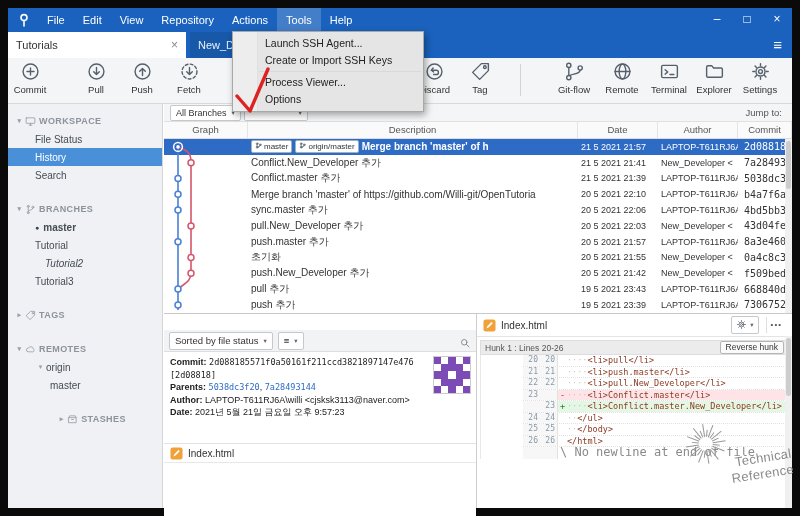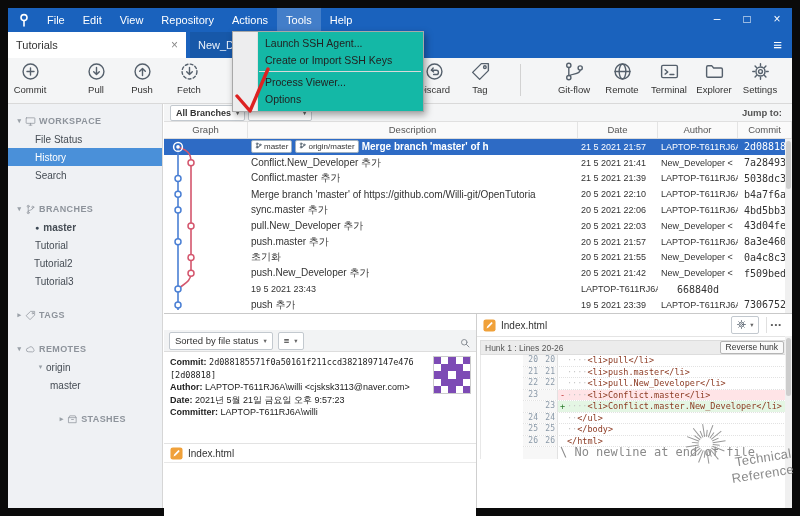--- a/index.html
+++ b/index.html
@@ -40,21 +40,21 @@
   .snode .sicon svg{width:11px;height:11px;}
   .snode.section{color:#8d939b;font-weight:bold;font-size:9px;letter-spacing:.4px;margin-top:16px;}
   .snode.section:first-child{margin-top:2px;}
   .snode.selected{background:#4a90d9;color:#fff;}
   .bullet{font-size:7px;color:#3b4753;margin-right:4px;}
   .slabel.bold{font-weight:bold;}
   .slabel{white-space:nowrap;overflow:hidden;}
 
   
   .main{position:absolute;left:156px;top:96px;width:628px;height:404px;background:#fff;}
-  .branchbar{position:absolute;left:0;top:0;width:628px;height:18px;background:#f4f5f6;border-bottom:1px solid #e0e0e0;box-sizing:border-box;display:flex;align-items:center;padding:0 6px;gap:3px;font-weight:bold;}
+  .branchbar{position:absolute;left:0;top:0;width:628px;height:18px;background:#f4f5f6;border-bottom:1px solid #e0e0e0;box-sizing:border-box;display:flex;align-items:center;padding:0 6px;gap:3px;}
   .dropdown{background:#fff;border:1px solid #c3c9cf;border-radius:2px;font-size:9px;color:#333;height:14px;display:inline-flex;align-items:center;padding:0 5px;gap:5px;white-space:nowrap;}
   .dropdown .caret{font-size:6.5px;color:#666;}
   .dropdown.empty{width:52px;justify-content:flex-end;}
   .jumpto{margin-left:auto;font-size:9.5px;color:#555;padding-right:4px;}
 
   .thead{position:absolute;left:0;top:18px;width:628px;height:17px;display:grid;grid-template-columns:84px 330px 80px 80px 54px;background:#fafafa;border-bottom:1px solid #dcdcdc;box-sizing:border-box;}
   .hcell{text-align:center;font-size:9.5px;color:#555;line-height:16px;border-right:1px solid #e4e4e4;overflow:hidden;white-space:nowrap;}
 
   .rows{position:absolute;left:0;top:35px;width:628px;height:174px;overflow:hidden;}
   .trow{display:grid;grid-template-columns:84px 330px 80px 80px 54px;height:15.8px;align-items:center;font-size:10px;color:#333;}
@@ -100,21 +100,21 @@
   .dcode{flex:1;display:flex;white-space:pre;color:#8c3a22;padding-left:2px;overflow:hidden;}
   .dline.del .dcode{background:#ffe4e7;}
   .dline.add .dcode{background:#e4f6e4;}
   .marker{width:7px;color:#c03030;flex:0 0 auto;}
   .dline.add .marker{color:#2a7a2a;}
   .dots{color:#c8c8c8;}
   .dline.meta{border-bottom:none;}
   .dline.meta .dcode{color:#8a8a8a;font-size:12px;}
 
   
-  .toolsmenu{position:absolute;left:224px;top:23px;width:192px;background:#14b8a6;border:1px solid #a8a8a8;box-shadow:2px 3px 7px rgba(0,0,0,.35);z-index:50;padding:3px 0;box-sizing:border-box;}
+  .toolsmenu{position:absolute;left:224px;top:23px;width:192px;background:#e5e5e5;border:1px solid #a8a8a8;box-shadow:2px 3px 7px rgba(0,0,0,.35);z-index:50;padding:3px 0;box-sizing:border-box;}
   .toolsmenu:before{content:"";position:absolute;left:0;top:0;bottom:0;width:24px;background:#ededee;border-right:1px solid #e0e0e0;}
   .mitem{position:relative;height:17px;line-height:17px;padding-left:32px;font-size:10.5px;color:#222;white-space:nowrap;}
   .msep{height:1px;background:#d9d9d9;margin:2px 2px 2px 26px;position:relative;}
 
   
   .redcheck{position:absolute;left:0;top:0;z-index:60;pointer-events:none;}
   .watermark{position:absolute;right:6px;bottom:8px;width:112px;height:92px;z-index:40;transform:rotate(-9deg);color:#8a8a8a;pointer-events:none;}
   .watermark svg{position:absolute;left:4px;top:0;}
   .wmtext{position:absolute;right:2px;top:38px;text-align:right;font-size:13px;line-height:16px;letter-spacing:.3px;}
 
@@ -301,21 +301,21 @@
           </span>
           <span class="slabel">BRANCHES</span>
         </div>
         <div class="snode item" style="padding-left: 27px;">
           <span class="bullet">●</span>
           <span class="slabel bold">master</span>
         </div>
         <div class="snode item" style="padding-left: 27px;">
           <span class="slabel">Tutorial</span>
         </div>
-        <div class="snode item" style="padding-left: 26px;">
+        <div class="snode item" style="padding-left: 37px; font-style: italic;">
           <span class="slabel">Tutorial2</span>
         </div>
         <div class="snode item" style="padding-left: 27px;">
           <span class="slabel">Tutorial3</span>
         </div>
         <div class="snode section" style="padding-left: 6px;">
           <span class="chev">▸</span>
           <span class="sicon">
             <svg viewBox="0 0 24 24" fill="none" stroke="currentColor" stroke-width="1.6" stroke-linecap="round" stroke-linejoin="round">
               <path d="M13 3h8v8L11 21l-8-8z"></path>
@@ -464,20 +464,23 @@
             <div class="cell graphcell"></div>
             <div class="cell desc">
               <span class="dtext">push.New_Developer 추가</span>
             </div>
             <div class="cell date">20 5 2021 21:42</div>
             <div class="cell author">New_Developer &lt;</div>
             <div class="cell hash">f509bed</div>
           </div>
           <div class="trow">
             <div class="cell graphcell"></div>
+            <div class="cell desc">
+              <span class="dtext">pull 추가</span>
+            </div>
             <div class="cell date">19 5 2021 23:43</div>
             <div class="cell author">LAPTOP-T611RJ6A</div>
             <div class="cell hash">668840d</div>
           </div>
           <div class="trow">
             <div class="cell graphcell"></div>
             <div class="cell desc">
               <span class="dtext">push 추가</span>
             </div>
             <div class="cell date">19 5 2021 23:39</div>
@@ -539,23 +542,23 @@
                   <rect x="4" y="2" width="1" height="1" fill="#7d4bb5"></rect>
                   <rect x="1" y="3" width="1" height="1" fill="#7d4bb5"></rect>
                   <rect x="2" y="3" width="1" height="1" fill="#7d4bb5"></rect>
                   <rect x="3" y="3" width="1" height="1" fill="#7d4bb5"></rect>
                   <rect x="0" y="4" width="1" height="1" fill="#7d4bb5"></rect>
                   <rect x="2" y="4" width="1" height="1" fill="#7d4bb5"></rect>
                   <rect x="4" y="4" width="1" height="1" fill="#7d4bb5"></rect>
                 </svg></div>
             <div class="ciline"><b>Commit:</b> <span class="mono">2d088185571f0a50161f211ccd3821897147e476</span></div>
             <div class="ciline mono">[2d08818]</div>
+            <div class="ciline"><b>Parents:</b> <span id="parents"><span class="parentlink mono">5038dc3f20</span>, <span class="parentlink mono">7a28493144</span></span></div>
             <div class="ciline"><b>Author:</b> <span>LAPTOP-T611RJ6A\willi &lt;cjsksk3113@naver.com&gt;</span></div>
             <div class="ciline"><b>Date:</b> <span>2021년 5월 21일 금요일 오후 9:57:23</span></div>
-            <div class="ciline"><b>Committer:</b> <span>LAPTOP-T611RJ6A\willi</span></div>
           </div>
           <div id="filelist">
               <div class="filerow">
                 <span class="ficon">
                   <svg viewBox="0 0 14 14">
                     <rect x="0.5" y="0.5" width="13" height="13" rx="2.5" fill="#f0a13a"></rect>
                     <path d="M3.8 10.3l.8-2.6 4-4a.95.95 0 0 1 1.35 1.35l-4 4z" fill="#fff"></path>
                   </svg>
                 </span>
                 <span>Index.html</span>

